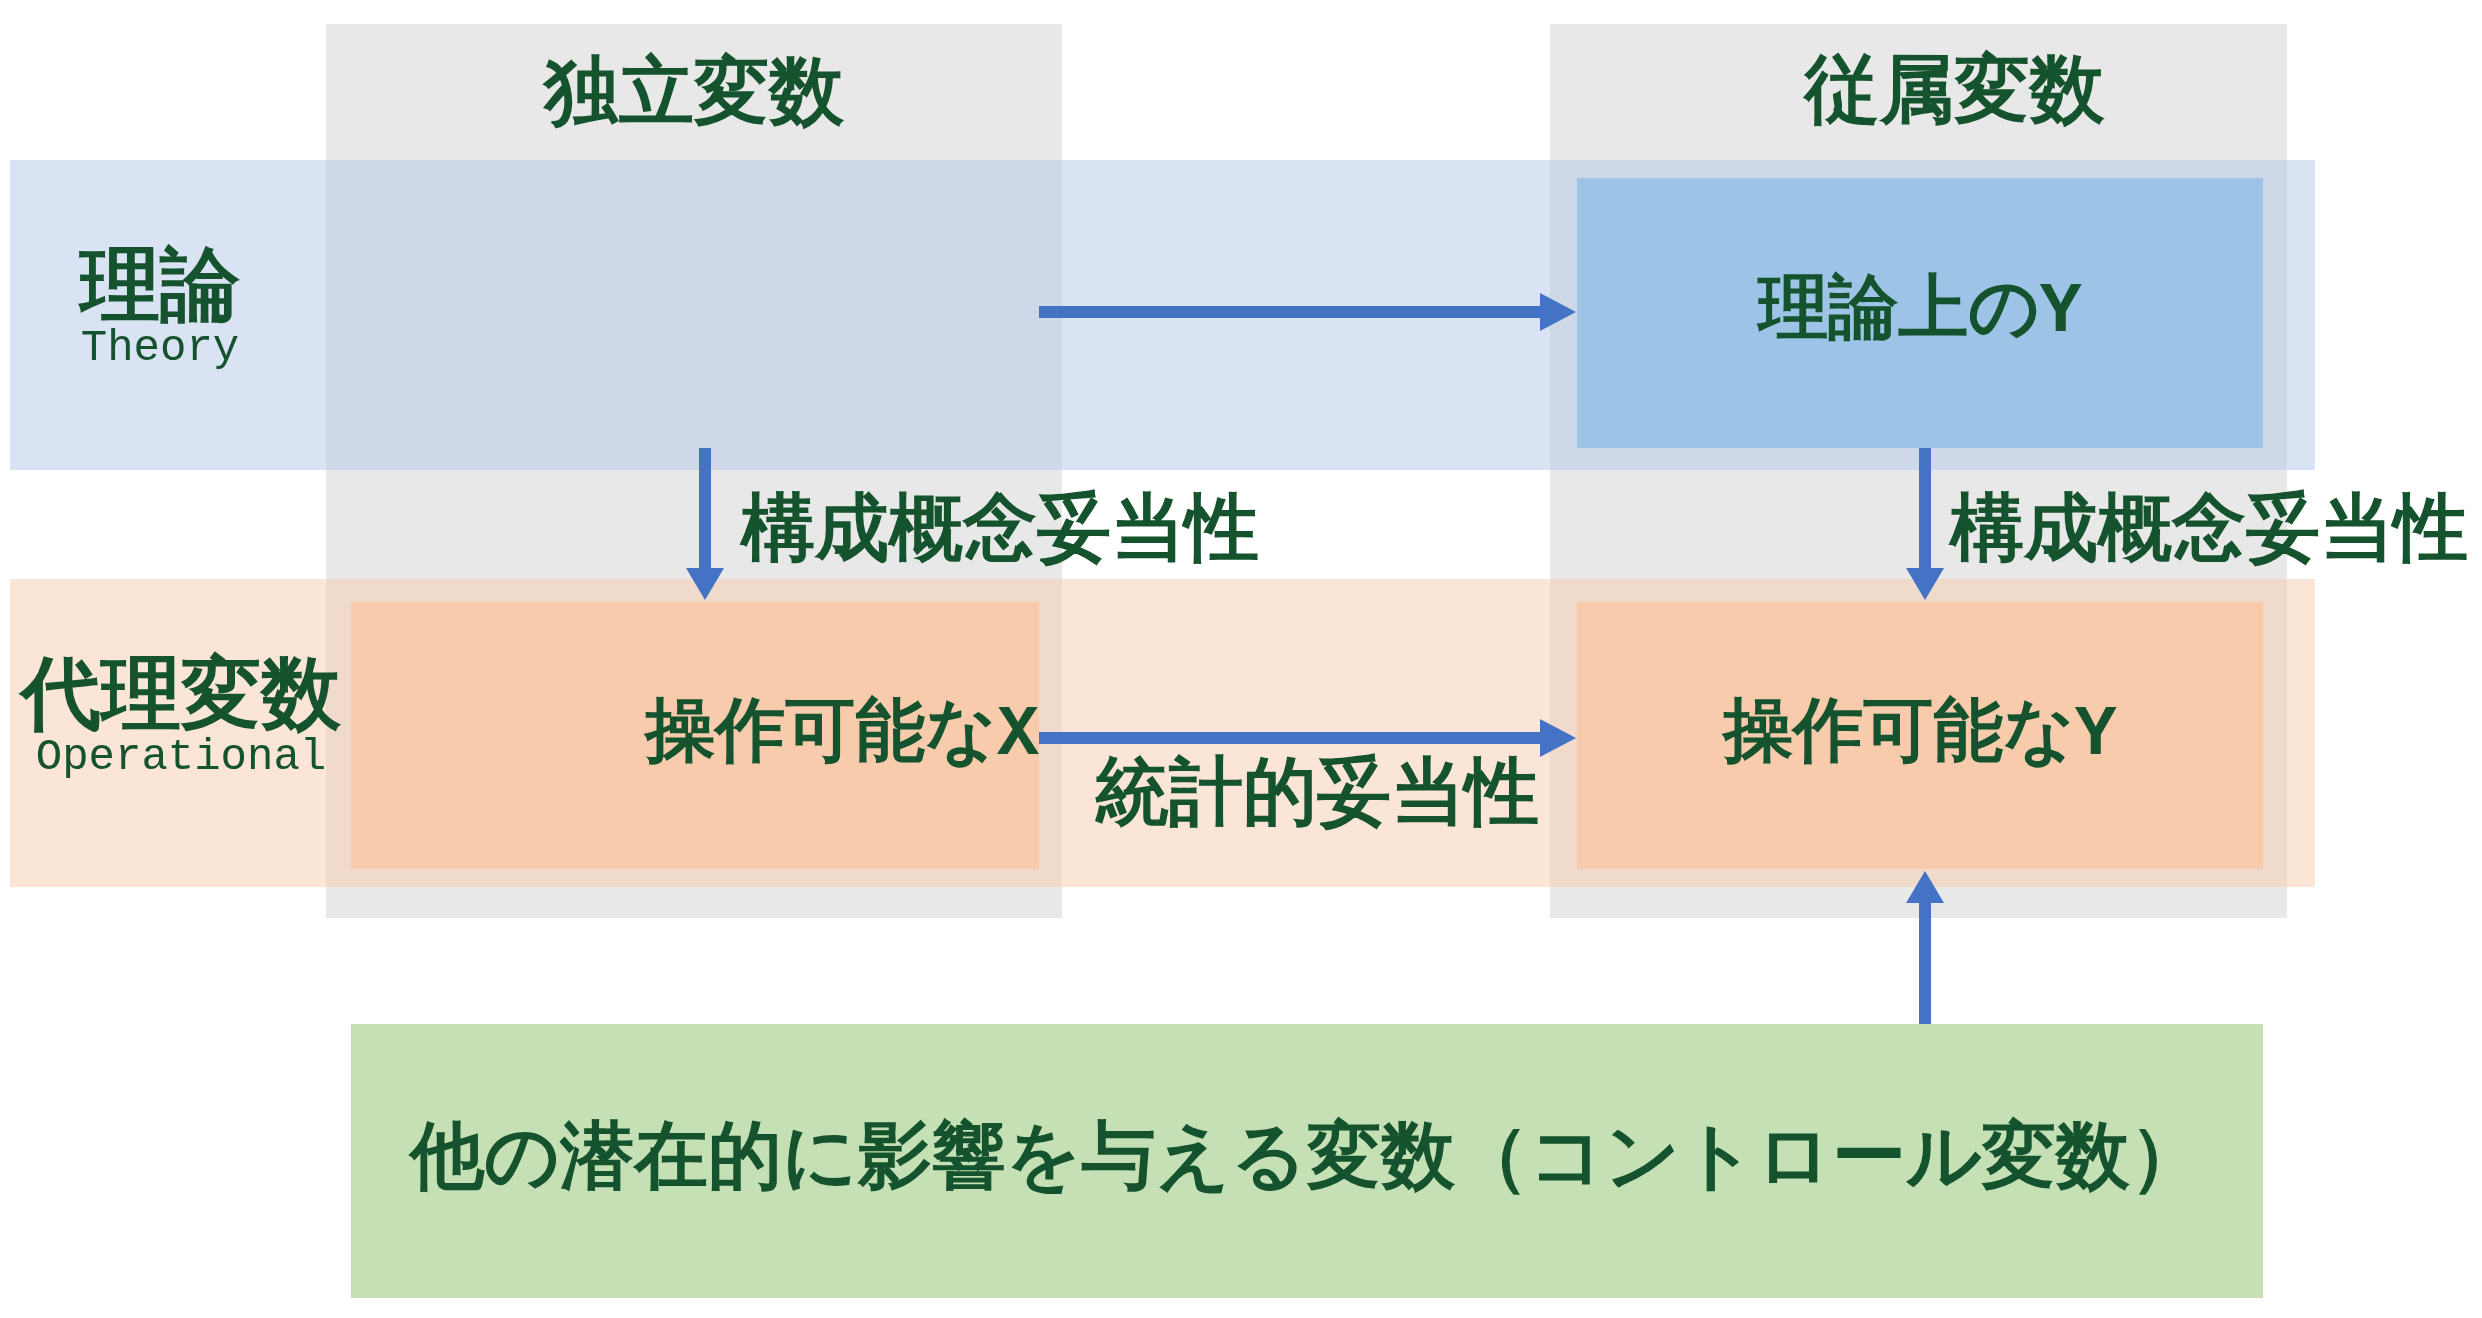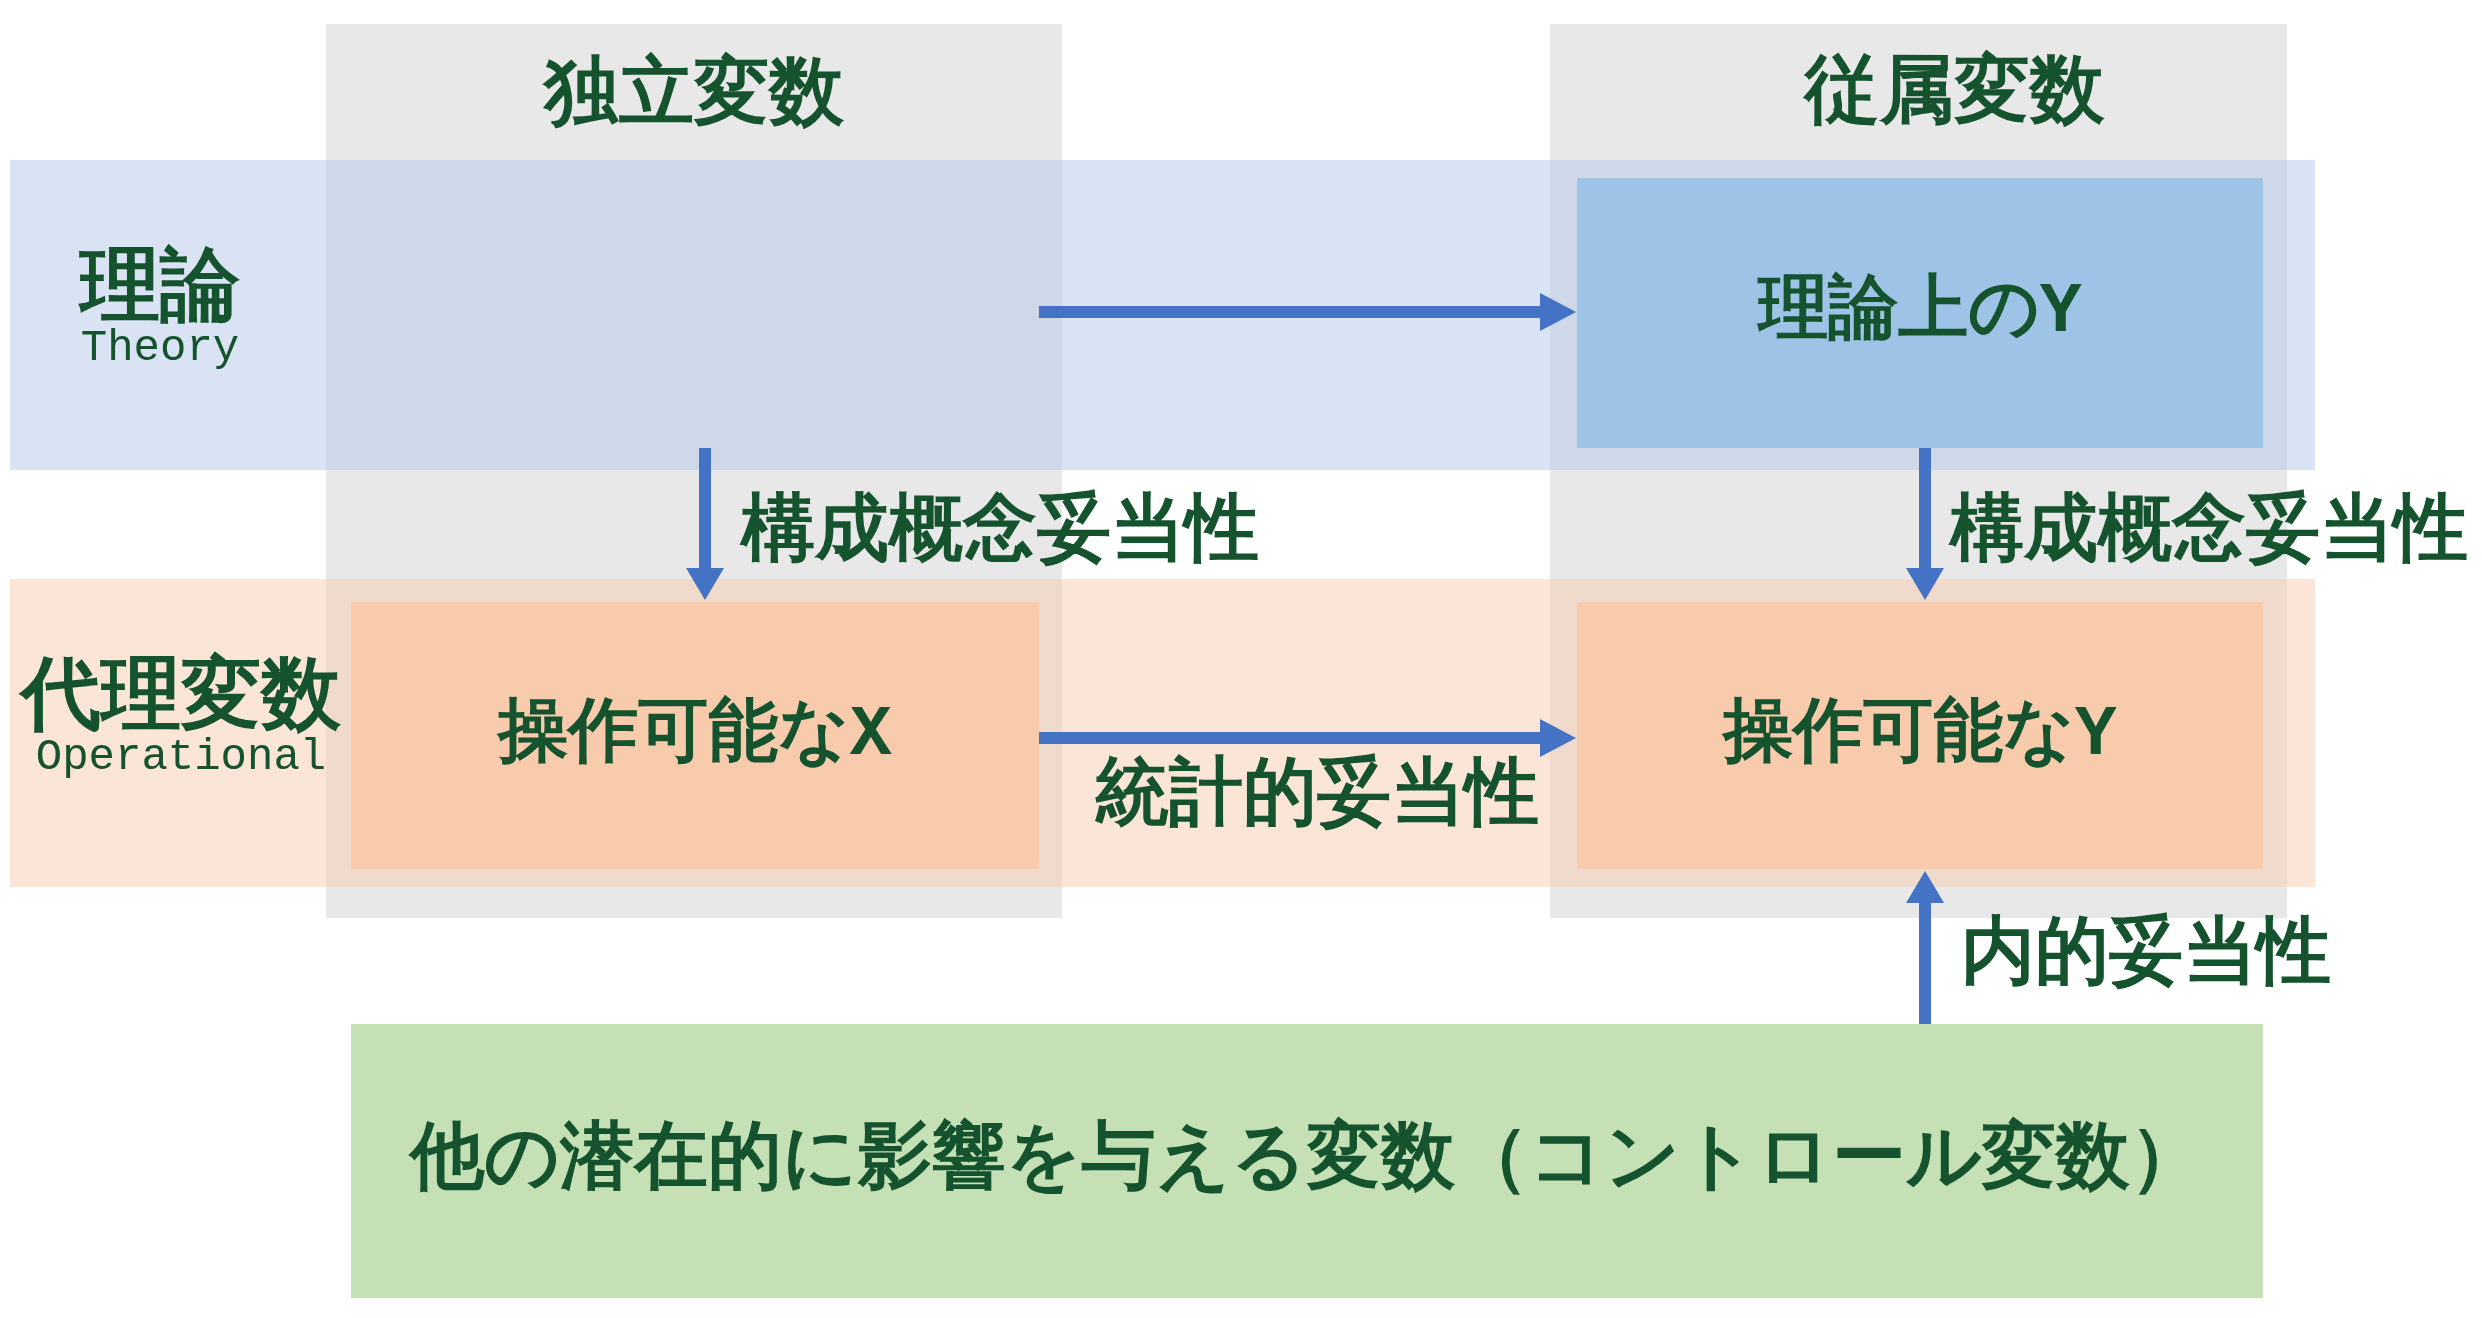--- a/index.html
+++ b/index.html
@@ -42,21 +42,21 @@
   <div class="abs hdr" style="left:1550px;top:58px;width:737px;padding-left:36px;">従属変数</div>
 
   <div class="abs rowlabel-ja" style="left:10px;top:251px;width:300px;">理論</div>
   <div class="abs rowlabel-en" style="left:10px;top:326px;width:300px;">Theory</div>
   <div class="abs rowlabel-ja" style="left:10px;top:660px;width:342px;">代理変数</div>
   <div class="abs rowlabel-en" style="left:10px;top:735px;width:342px;">Operational</div>
 
   <div class="abs box box-theory" style="left:1577px;top:178px;width:686px;height:270px;">
     <span>理論上のY</span>
   </div>
-  <div class="abs box box-oper" style="left:351px;top:602px;width:688px;height:267px;">
+  <div class="abs box box-oper" style="left:351px;top:602px;width:688px;height:267px;justify-content:flex-end;">
     <span>操作可能なX</span>
   </div>
   <div class="abs box box-oper" style="left:1577px;top:602px;width:686px;height:267px;">
     <span>操作可能なY</span>
   </div>
   <div class="abs box box-control" style="left:351px;top:1024px;width:1912px;height:274px;align-items:center;">
     <span>他の潜在的に影響を与える変数（コントロール変数）</span>
   </div>
 
   <div class="abs aline" style="left:1039px;top:306px;width:503px;height:12px;"></div>
@@ -69,15 +69,14 @@
   <div class="abs aline" style="left:1919px;top:448px;width:12px;height:122px;"></div>
   <div class="abs ahead-down" style="left:1906px;top:568px;"></div>
   <div class="abs alabel med" style="left:1950px;top:496px;">構成概念妥当性</div>
 
   <div class="abs aline" style="left:1039px;top:732px;width:503px;height:12px;"></div>
   <div class="abs ahead-right" style="left:1540px;top:719px;"></div>
   <div class="abs alabel med center-pt" style="left:1317px;top:760px;">統計的妥当性</div>
 
   <div class="abs aline" style="left:1919px;top:901px;width:12px;height:123px;"></div>
   <div class="abs ahead-up" style="left:1906px;top:871px;"></div>
-  <div class="abs alabel med center-pt" style="left:2146px;top:919px;">内的妥当性</div>
 
 </div>
 
 </body></html>

